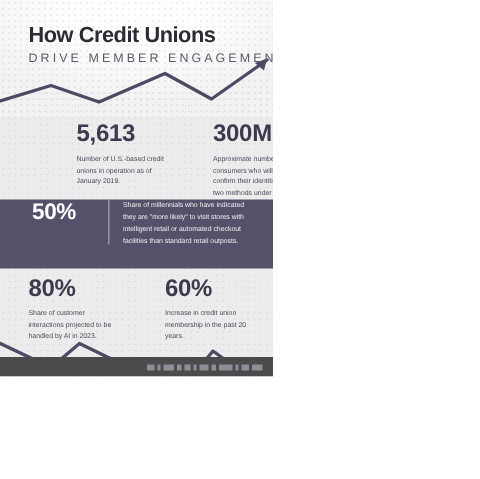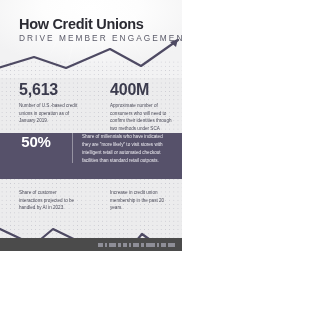--- a/index.html
+++ b/index.html
@@ -69,21 +69,21 @@
     background-image:radial-gradient(rgba(110,110,135,0.30) 0.5px, transparent 0.6px);
     background-size:4.2px 4.2px;
   }
 
   
   .stats-row {
     position:absolute;
     left:0; width:182px;
     display:flex;
   }
-  .row1 { top:82px; }
+  .row1 { top:82px;margin-left:32px; }
   .row2 { top:185px; }
   .stat-col {
     width:50%;
     padding-left:19px;
     padding-right:10px;
   }
   .stat-num {
     font-size:16px;
     font-weight:bold;
     color:#3b3b4d;
@@ -188,36 +188,38 @@
     <polyline points="-2,30 34,19 66,30 110,11 141,28 178,2" fill="none" stroke="#4e4a63" stroke-width="2.2" stroke-linejoin="round" stroke-linecap="round"></polyline>
     <polygon points="178,1 170,4 176,9" fill="#4e4a63"></polygon>
   </svg>
 
   <div class="stats-row row1">
     <div class="stat-col">
       <div class="stat-num">5,613</div>
       <div class="stat-desc">Number of U.S.-based credit unions in operation as of January 2019.</div>
     </div>
     <div class="stat-col">
-      <div class="stat-num">400M</div>
+      <div class="stat-num">300M</div>
       <div class="stat-desc">Approximate number of consumers who will need to confirm their identities through two methods under SCA guidelines.</div>
     </div>
   </div>
 
   <div class="banner">
     <div class="banner-num">50%</div>
     <div class="banner-divider"></div>
     <div class="banner-desc">Share of millennials who have indicated they are "more likely" to visit stores with intelligent retail or automated checkout facilities than standard retail outposts.</div>
   </div>
 
   <div class="stats-row row2">
     <div class="stat-col">
+      <div class="stat-num">80%</div>
       <div class="stat-desc">Share of customer interactions projected to be handled by AI in 2023.</div>
     </div>
     <div class="stat-col">
+      <div class="stat-num">60%</div>
       <div class="stat-desc">Increase in credit union membership in the past 20 years.</div>
     </div>
   </div>
 
   <svg class="zig zig-bottom" width="182" height="36" viewBox="0 0 182 36">
     <polyline points="-2,6 34,23 53,7 88,24 132,24 142,12 160,25 178,21" fill="none" stroke="#4e4a63" stroke-width="2.2" stroke-linejoin="round" stroke-linecap="round"></polyline>
     <polygon points="180,21 171,18 172,24" fill="#4e4a63"></polygon>
   </svg>
 
   <div class="para">Credit unions (CUs) are a popular alternative to banks, but they have to engage clients daily to ensure they don't leave for newer FinTech firms. How are CUs tapping into data analytics to drive member engagement and retention, and how are they teaming up with other firms through partnerships to stay competitive in the financial space?</div>

